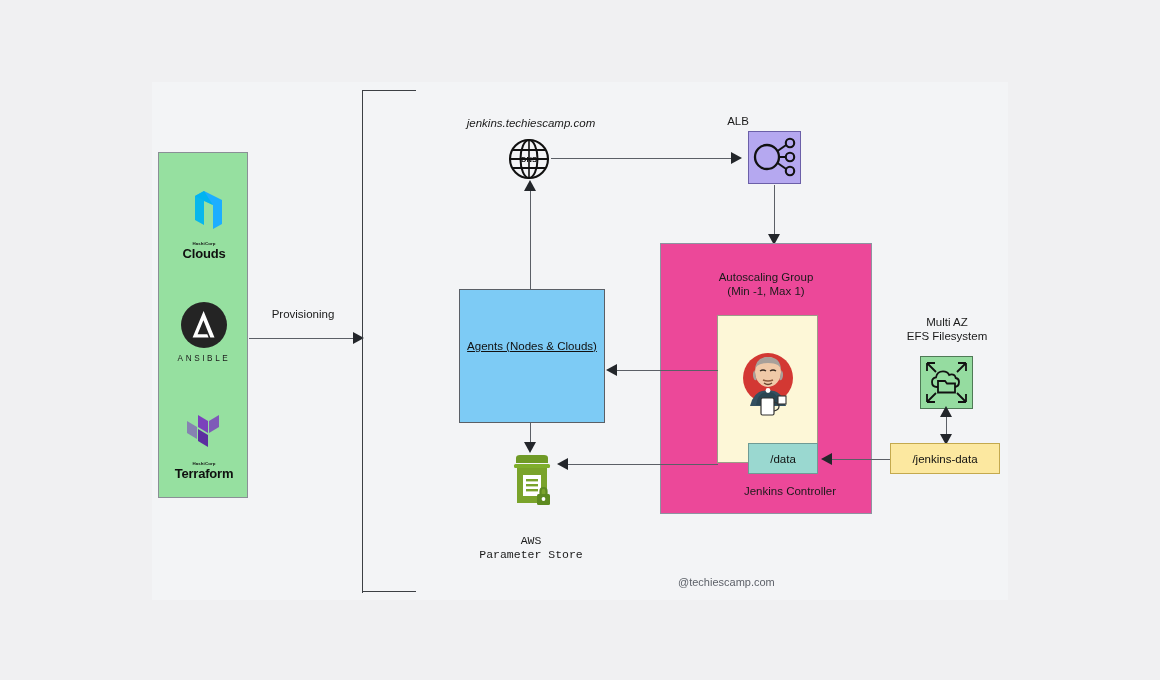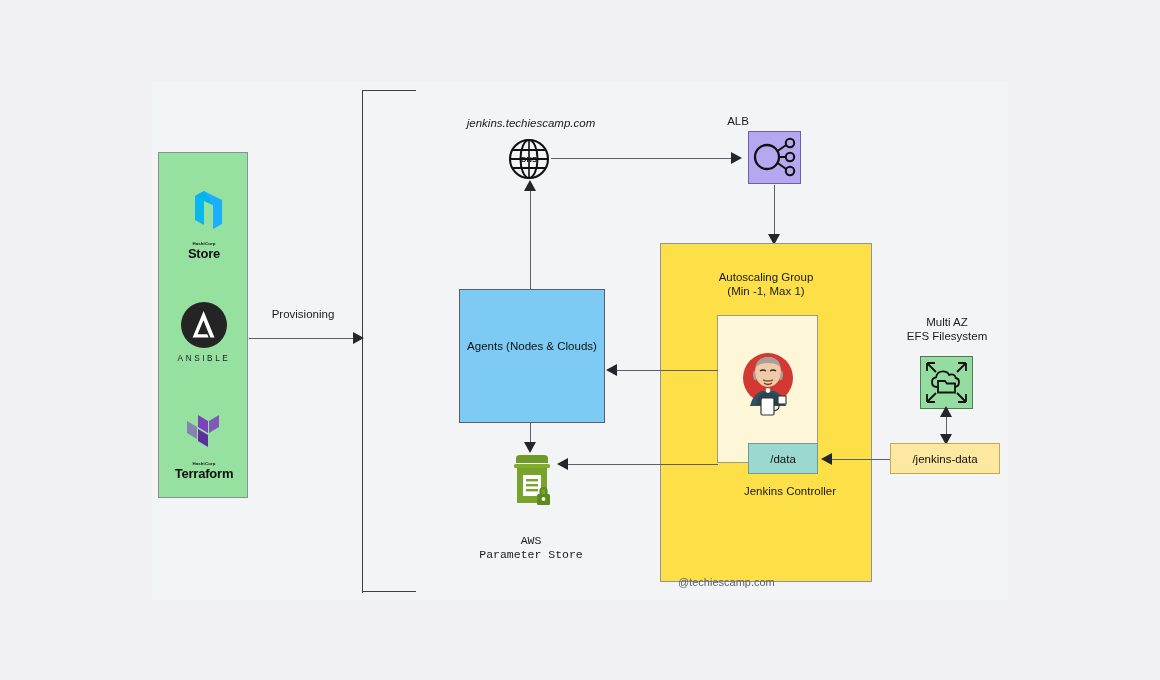--- a/index.html
+++ b/index.html
@@ -59,25 +59,25 @@
   }
 
   
   .box { box-sizing: border-box; }
   .agents-box {
     left: 459px; top: 289px; width: 146px; height: 134px;
     background: #7dcbf5; border: 1.2px solid #5a5f66;
   }
   .agents-text {
     position: absolute; left: 0; right: 0; top: 48px;
-    font-size: 11.5px; color: #111; text-align: center; line-height: 16px;
+    font-size: 11.5px; color: #111; text-align: center; line-height: 16px; text-decoration: underline;
   }
   .asg-box {
-    left: 660px; top: 243px; width: 212px; height: 339px;
-    background: #fde047; border: 1.2px solid #8d93a0;
+    left: 660px; top: 243px; width: 212px; height: 271px;
+    background: #ec4899; border: 1.2px solid #8d93a0;
   }
   .jenkins-box {
     left: 717px; top: 315px; width: 101px; height: 148px;
     background: #fdf7d7; border: 1.2px solid #9c9c88;
   }
   .data-box {
     left: 748px; top: 443px; width: 70px; height: 31px;
     background: #9ad8d0; border: 1.2px solid #6f9b95;
   }
   .alb-box {
@@ -133,21 +133,21 @@
 
     <div class="tool-slot" style="top:36px;">
       <svg width="44" height="48" viewBox="0 0 44 48">
         <polygon points="22,2 40,11 40,35 31,40 31,16 13,7" fill="#1daeff"></polygon>
         <polygon points="22,2 13,7 13,31 22,36 22,12 31,16" fill="#00b4ef" opacity="0.95"></polygon>
         <polygon points="13,7 4,12 4,36 13,41 13,17" fill="#0f9bd7" opacity="0.0"></polygon>
         <polygon points="22,2 4,11 4,35 13,40 13,16 31,7" fill="#19b5ff" opacity="0"></polygon>
         <polygon points="8,12 22,5 22,29 8,36" fill="#00bfff" opacity="0"></polygon>
       </svg>
       <div class="tool-name-sm">HashiCorp</div>
-      <div class="tool-name-lg">Store</div>
+      <div class="tool-name-lg">Clouds</div>
     </div>
 
     <div class="tool-slot" style="top:258px;">
       <svg width="44" height="46" viewBox="0 0 44 46">
         <polygon points="16,4 16,16 26,22 26,10" fill="#7b42bc"></polygon>
         <polygon points="27,10 27,22 37,16 37,4" fill="#7b42bc" opacity="0.85"></polygon>
         <polygon points="16,18 16,30 26,36 26,24" fill="#5c2fa0"></polygon>
         <polygon points="5,10 5,22 15,28 15,16" fill="#7b42bc" opacity="0.6"></polygon>
       </svg>
       <div class="tool-name-sm">HashiCorp</div>

